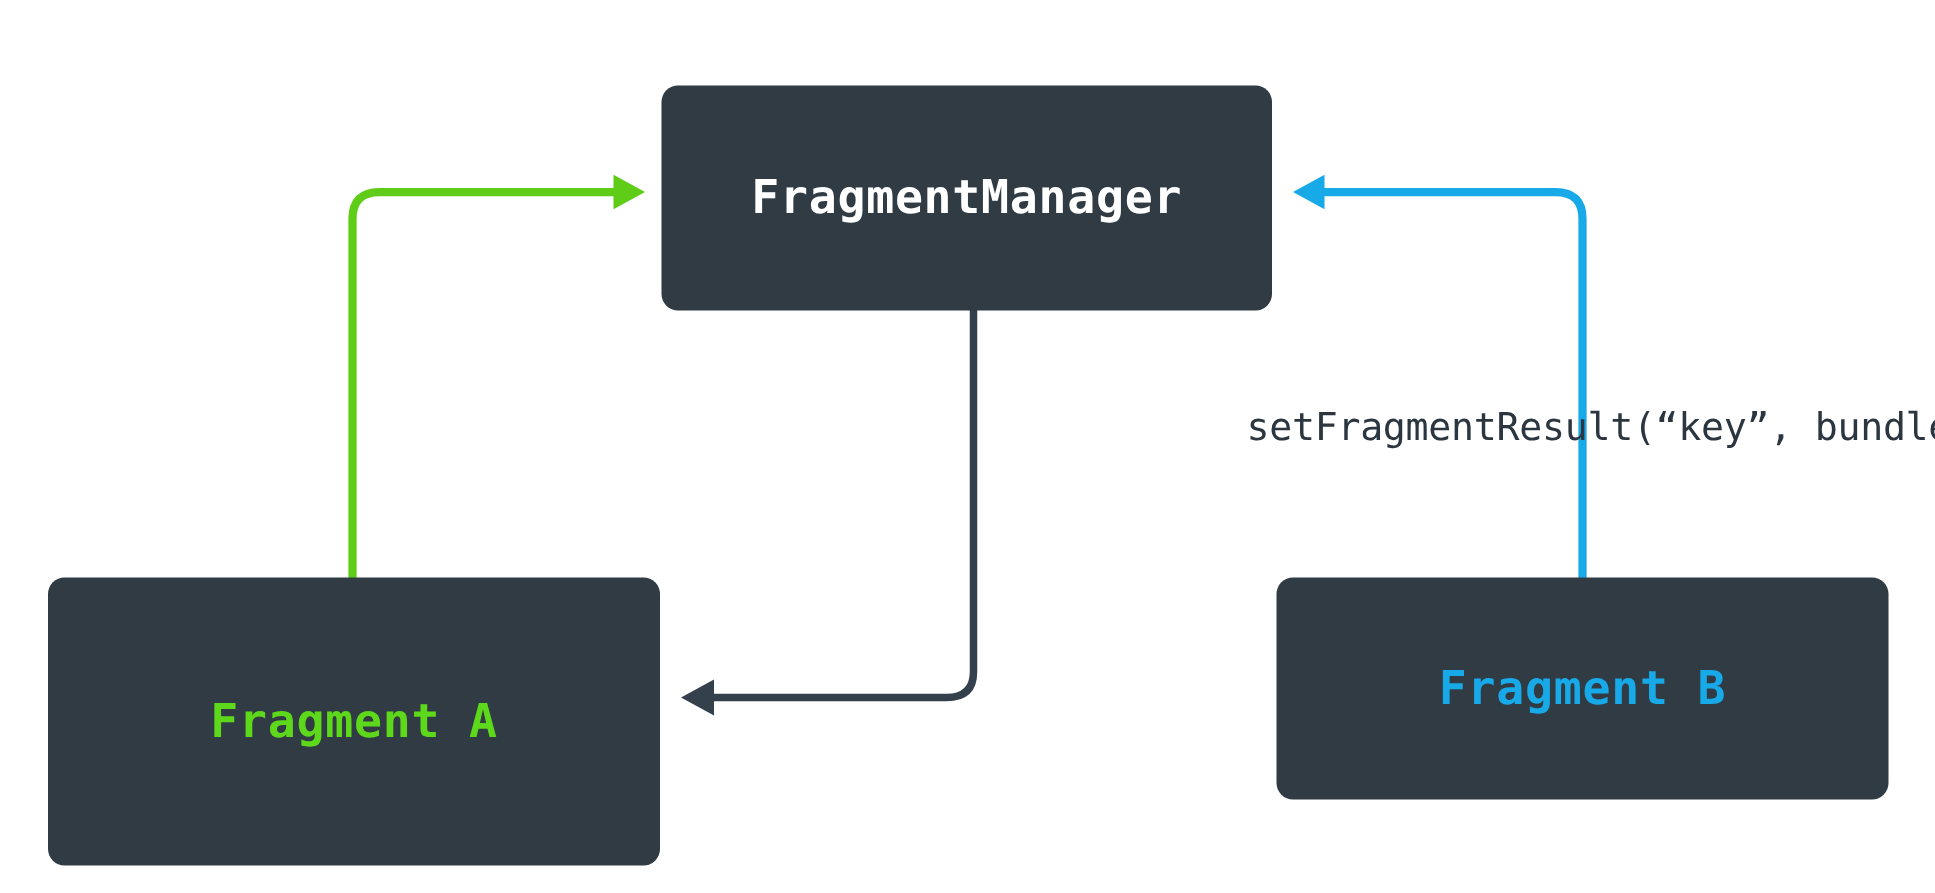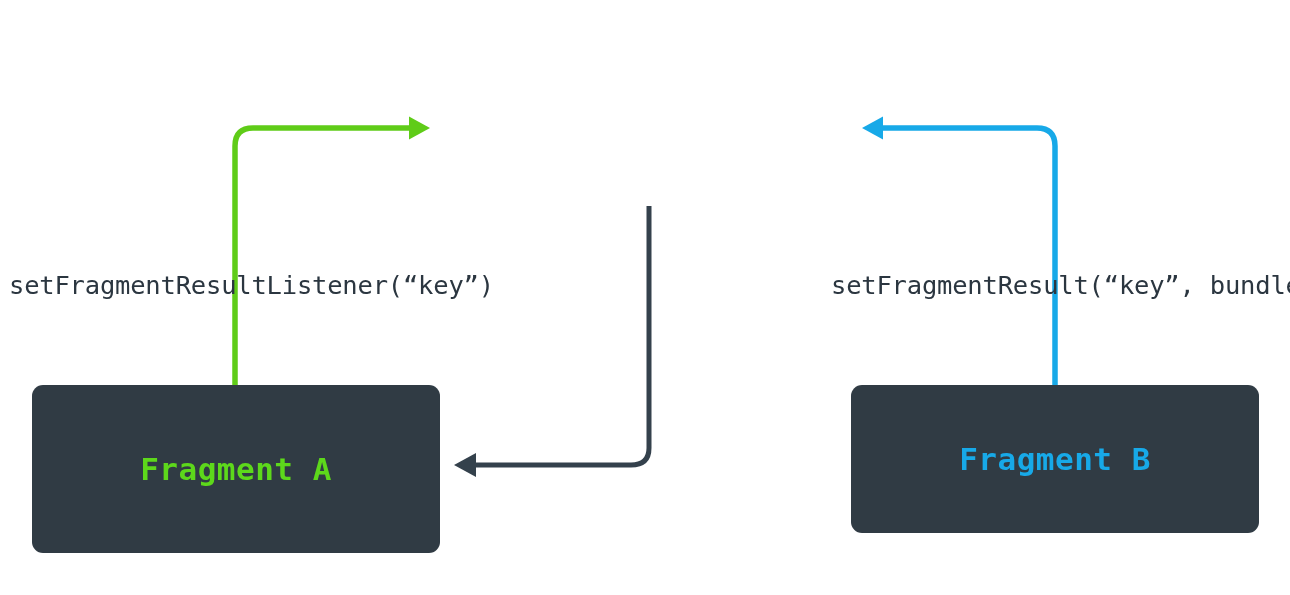--- a/index.html
+++ b/index.html
@@ -48,21 +48,21 @@
     height: 150px;
   }
   #node-fragment-manager .node-label {
     color: #ffffff;
     font-size: 31px;
   }
   #node-fragment-a {
     left: 32px;
     top: 385px;
     width: 408px;
-    height: 168px;
+    height: 192px;
   }
   #node-fragment-a .node-label {
     color: #5dd81b;
     font-size: 31px;
   }
   #node-fragment-b {
     left: 851px;
     top: 385px;
     width: 408px;
     height: 148px;
@@ -109,27 +109,29 @@
       <path d="M 1055 386 L 1055 146 Q 1055 128 1037 128 L 875 128" fill="none" stroke="#17a9e8" stroke-width="5.5" stroke-linecap="butt" stroke-linejoin="round"></path>
       <polygon points="862,128 883,116.5 883,139.5" fill="#17a9e8"></polygon>
     </g>
 
     <g>
       <path d="M 649 206 L 649 448 Q 649 465 631 465 L 469 465" fill="none" stroke="#34414c" stroke-width="5" stroke-linecap="butt" stroke-linejoin="round"></path>
       <polygon points="454,465 476,453 476,477" fill="#34414c"></polygon>
     </g>
   </svg>
 
+  <div class="node-box" id="node-fragment-manager">
+    <span class="node-label">FragmentManager</span>
+  </div>
 
   <div class="node-box" id="node-fragment-a">
     <span class="node-label">Fragment A</span>
   </div>
 
   <div class="node-box" id="node-fragment-b">
     <span class="node-label">Fragment B</span>
   </div>
 
-  <div class="edge-label" id="label-left-edge">setFragmentResultListener(“key”)</div>
 
   <div class="edge-label" id="label-right-edge">setFragmentResult(“key”, bundle)</div>
 
 
 </div>
 
 </body></html>

